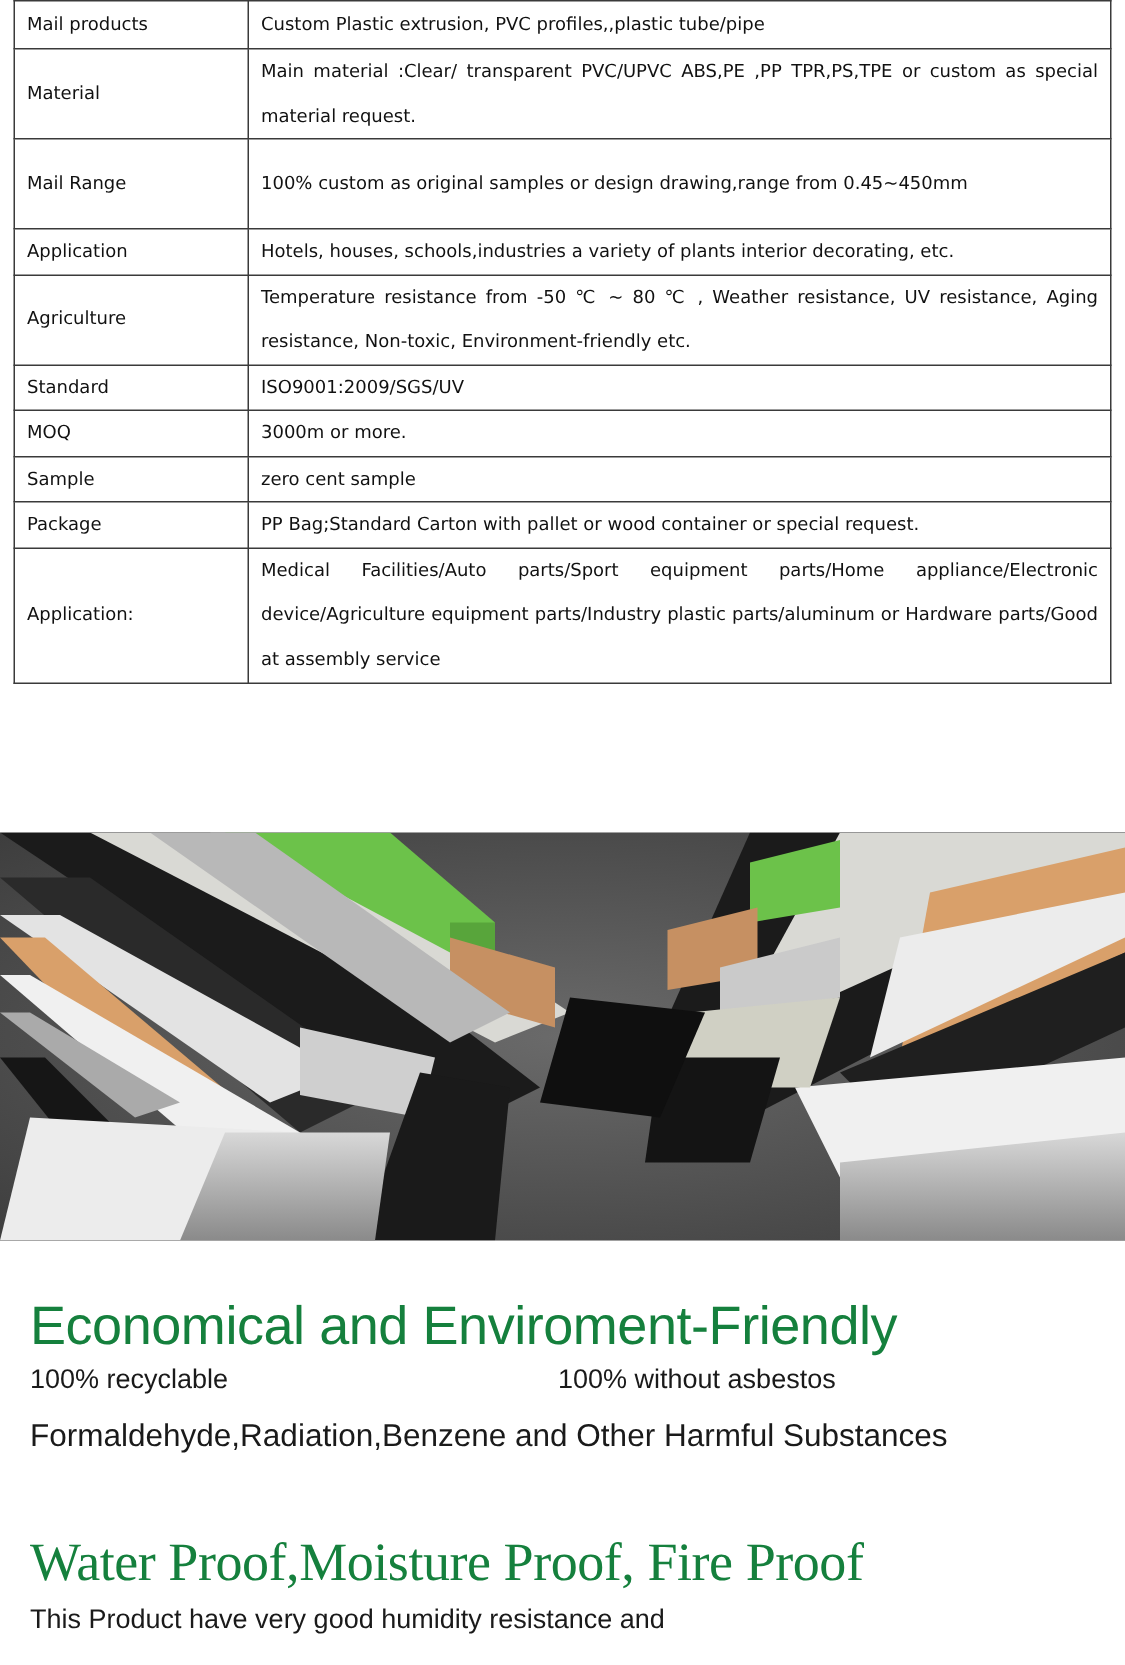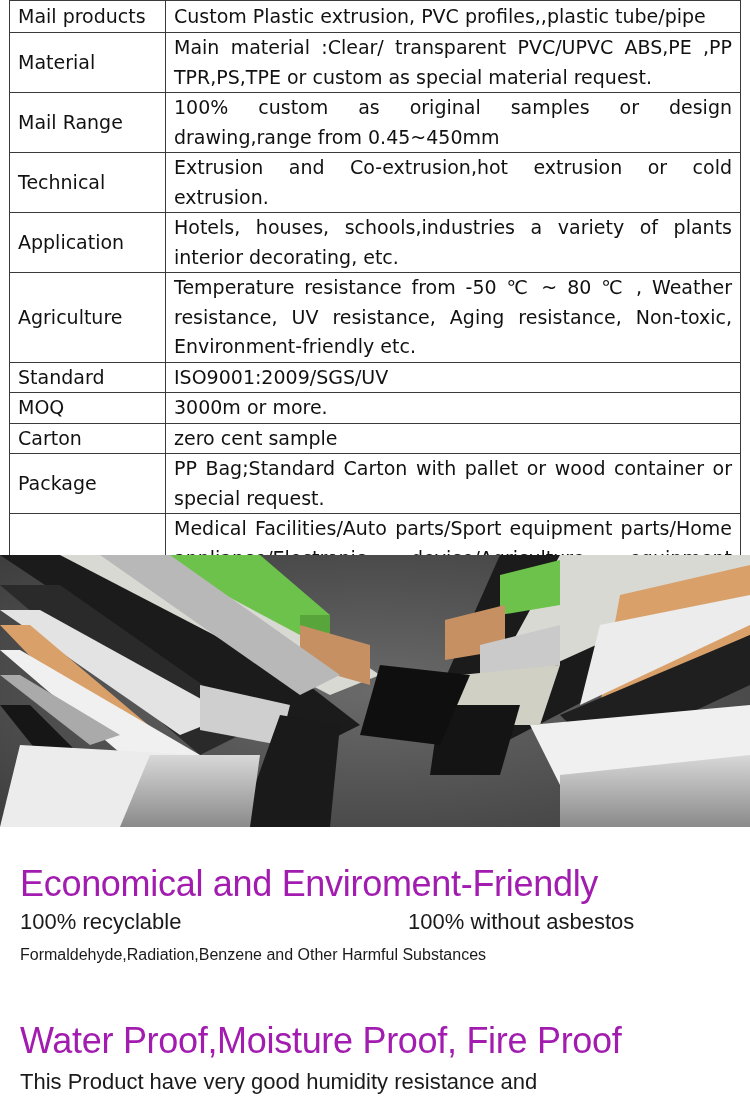--- a/index.html
+++ b/index.html
@@ -1,68 +1,64 @@
 <!DOCTYPE html>
 <html><head>
 <meta charset="utf-8">
 <style>
   html, body { margin:0; padding:0; background:#ffffff; }
   body { width:750px; height:1110px; position:relative; overflow:hidden; font-family:"Liberation Sans", sans-serif; color:#1a1a1a; }
-  .spec-table { position:absolute; left:9px; top:0px; width:732px; border-collapse:collapse; font-family:"DejaVu Sans", sans-serif; font-size:19px; color:#111; }
+  .spec-table { position:absolute; left:9px; top:0px; width:732px; border-collapse:collapse; font-family:"DejaVu Sans", sans-serif; font-size:12px; color:#111; }
   .spec-table td { border:1.5px solid #3a3a3a; padding:0 8px; vertical-align:middle; line-height:29.5px; }
   .spec-table td.label { width:139px; }
   .spec-table td.value { text-align:justify; text-align-last:left; }
   .spec-table tr.r1 td { height:29px; }
   .spec-table tr.r2 td { height:59px; }
   .spec-table tr.r3 td { height:89px; }
   .spec-table tr.top-cut td { border-top:none; }
   .photo { position:absolute; left:0; top:555px; width:750px; height:272px; overflow:hidden; background:#5a5a5a; }
-  .headline { position:absolute; left:20px; font-family:"Liberation Sans", sans-serif; font-size:36px; color:#a21caf; letter-spacing:-0.3px; white-space:nowrap; }
-  .subline { position:absolute; font-family:"Liberation Sans", sans-serif; font-size:22px; color:#1a1a1a; white-space:nowrap; }
-  .subline.small { font-size:16px; }
+  .headline { position:absolute; left:20px; font-family:"Liberation Sans", sans-serif; font-size:36px; color:#15803d; letter-spacing:-0.3px; white-space:nowrap; }
+  .subline { position:absolute; font-family:"Liberation Sans", sans-serif; font-size:18px; color:#1a1a1a; white-space:nowrap; }
+  .subline.small { font-size:21px; }
 </style>
 </head>
 <body>
 
 <table class="spec-table">
   <tbody>
     <tr class="r1 top-cut" style="height:32px">
       <td class="label" style="height:30px;border-top:1.5px solid #3a3a3a;">Mail products</td>
       <td class="value" style="border-top:1.5px solid #3a3a3a;">Custom Plastic extrusion, PVC profiles,,plastic tube/pipe</td>
     </tr>
     <tr class="r2">
       <td class="label">Material</td>
       <td class="value">Main material :Clear/ transparent PVC/UPVC ABS,PE ,PP TPR,PS,TPE or custom as special material request.</td>
     </tr>
     <tr class="r2">
       <td class="label">Mail Range</td>
       <td class="value">100% custom as original samples or design drawing,range from 0.45~450mm</td>
     </tr>
     <tr class="r1">
-      <td class="label">Technical</td>
-      <td class="value">Extrusion and Co-extrusion,hot extrusion or cold extrusion.</td>
-    </tr>
-    <tr class="r1">
       <td class="label">Application</td>
       <td class="value">Hotels, houses, schools,industries a variety of plants interior decorating, etc.</td>
     </tr>
     <tr class="r2">
       <td class="label">Agriculture</td>
       <td class="value">Temperature resistance from -50 ℃ ~ 80 ℃ , Weather resistance, UV resistance, Aging resistance, Non-toxic, Environment-friendly etc.</td>
     </tr>
     <tr class="r1">
       <td class="label">Standard</td>
       <td class="value">ISO9001:2009/SGS/UV</td>
     </tr>
     <tr class="r1">
       <td class="label">MOQ</td>
       <td class="value">3000m or more.</td>
     </tr>
     <tr class="r1">
-      <td class="label">Carton</td>
+      <td class="label">Sample</td>
       <td class="value">zero cent sample</td>
     </tr>
     <tr class="r1">
       <td class="label">Package</td>
       <td class="value">PP Bag;Standard Carton with pallet or wood container or special request.</td>
     </tr>
     <tr class="r3">
       <td class="label">Application:</td>
       <td class="value">Medical Facilities/Auto parts/Sport equipment parts/Home appliance/Electronic device/Agriculture equipment parts/Industry plastic parts/aluminum or Hardware parts/Good at assembly service</td>
     </tr>
@@ -111,17 +107,17 @@
     <polygon points="530,170 750,150 750,220 560,230" fill="#f0f0f0"></polygon>
     <polygon points="460,120 560,110 540,170 450,170" fill="#d0d0c4"></polygon>
     <polygon points="440,150 520,150 500,220 430,220" fill="#141414"></polygon>
     <polygon points="560,220 750,200 750,272 560,272" fill="url(#alu)"></polygon>
     <polygon points="380,110 470,120 440,190 360,180" fill="#0f0f0f"></polygon>
   </svg>
 </div>
 
 <div class="headline" style="top:863px;">Economical and Enviroment-Friendly</div>
 <div class="subline" style="left:20px;top:909px;">100% recyclable</div>
-<div class="subline" style="left:372px;top:909px;margin-left:36px;">100% without asbestos</div>
+<div class="subline" style="left:372px;top:909px;">100% without asbestos</div>
 <div class="subline small" style="left:20px;top:946px;">Formaldehyde,Radiation,Benzene and Other Harmful Substances</div>
 
-<div class="headline" style="top:1020px;">Water Proof,Moisture Proof, Fire Proof</div>
+<div class="headline" style="top:1020px;font-family:Liberation Serif, serif;">Water Proof,Moisture Proof, Fire Proof</div>
 <div class="subline" style="left:20px;top:1069px;">This Product have very good humidity resistance and</div>
 
 </body></html>

